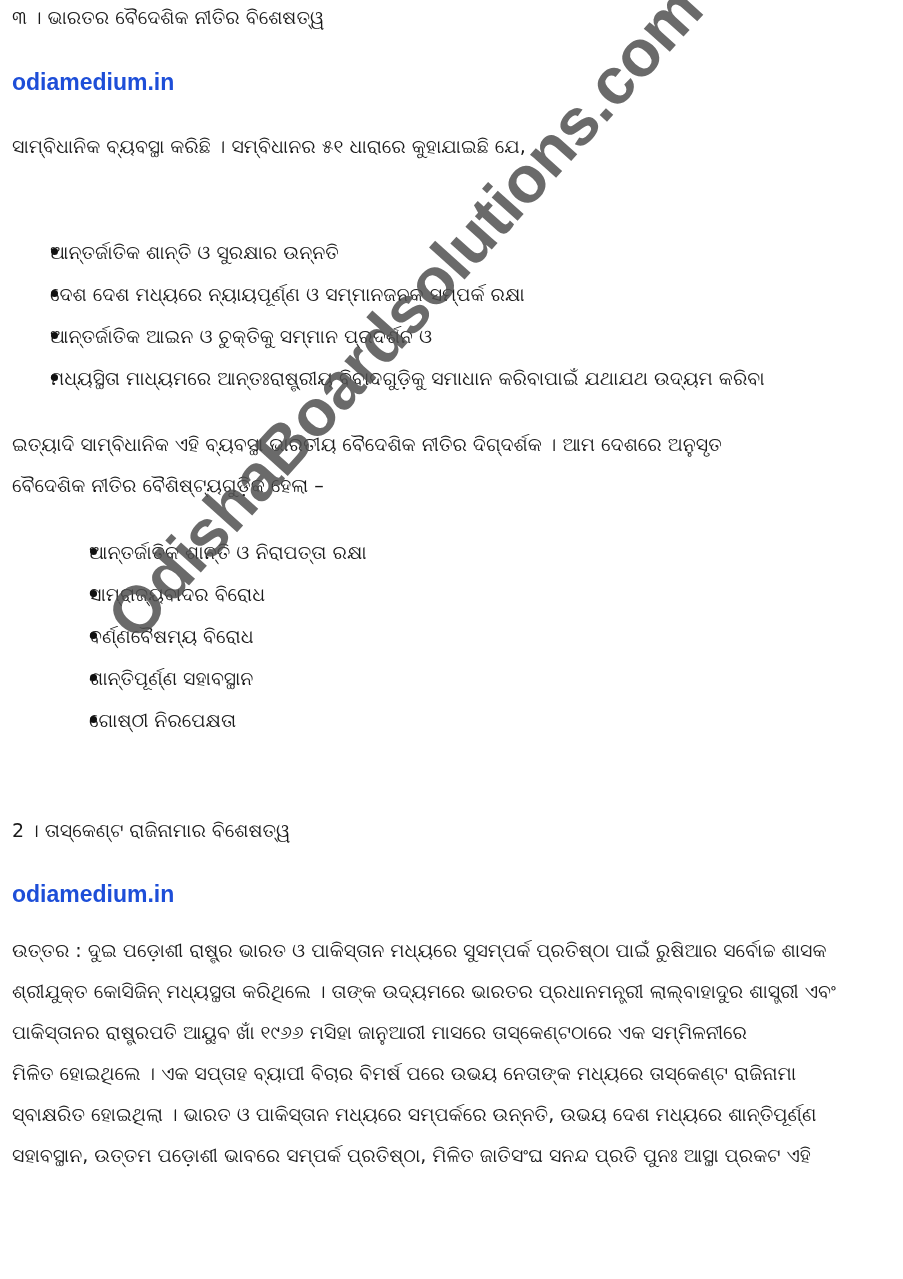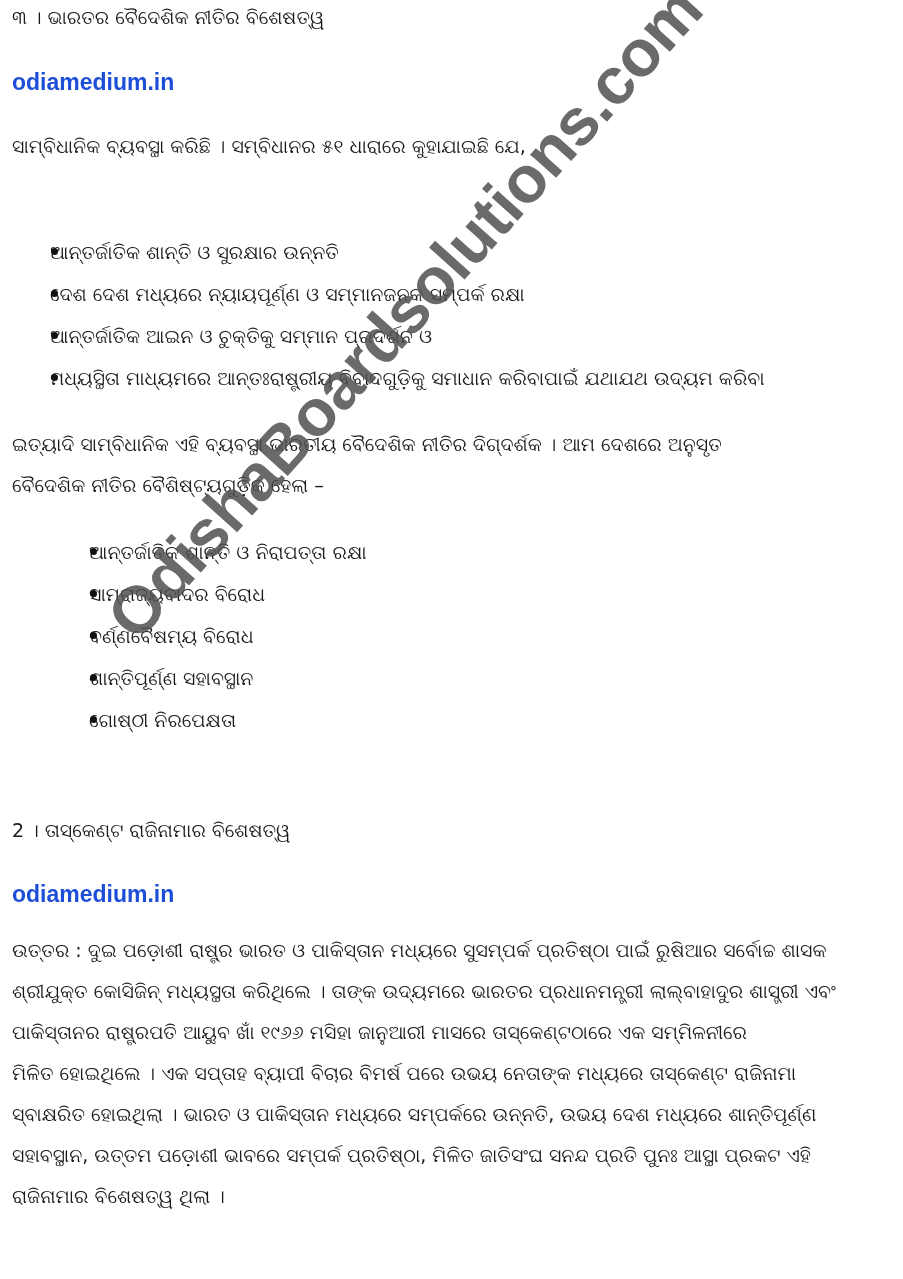--- a/index.html
+++ b/index.html
@@ -77,17 +77,16 @@
   <div class="heading" style="top:817px;">2 । ତାସ୍କେଣ୍ଟ ରାଜିନାମାର ବିଶେଷତ୍ୱ</div>
   <div class="brand" style="top:880px;">odiamedium.in</div>
 
   <div class="para" style="top:930px;">
     <span class="line">ଉତ୍ତର : ଦୁଇ ପଡ଼ୋଶୀ ରାଷ୍ଟ୍ର ଭାରତ ଓ ପାକିସ୍ତାନ ମଧ୍ୟରେ ସୁସମ୍ପର୍କ ପ୍ରତିଷ୍ଠା ପାଇଁ ରୁଷିଆର ସର୍ବୋଚ୍ଚ ଶାସକ</span>
     <span class="line">ଶ୍ରୀଯୁକ୍ତ କୋସିଜିନ୍ ମଧ୍ୟସ୍ଥତା କରିଥିଲେ । ତାଙ୍କ ଉଦ୍ୟମରେ ଭାରତର ପ୍ରଧାନମନ୍ତ୍ରୀ ଲାଲ୍‌ବାହାଦୁର ଶାସ୍ତ୍ରୀ ଏବଂ</span>
     <span class="line">ପାକିସ୍ତାନର ରାଷ୍ଟ୍ରପତି ଆୟୁବ ଖାଁ ୧୯୬୬ ମସିହା ଜାନୁଆରୀ ମାସରେ ତାସ୍କେଣ୍ଟଠାରେ ଏକ ସମ୍ମିଳନୀରେ</span>
     <span class="line">ମିଳିତ ହୋଇଥିଲେ । ଏକ ସପ୍ତାହ ବ୍ୟାପୀ ବିଚାର ବିମର୍ଷ ପରେ ଉଭୟ ନେତାଙ୍କ ମଧ୍ୟରେ ତାସ୍କେଣ୍ଟ ରାଜିନାମା</span>
     <span class="line">ସ୍ବାକ୍ଷରିତ ହୋଇଥିଲା । ଭାରତ ଓ ପାକିସ୍ତାନ ମଧ୍ୟରେ ସମ୍ପର୍କରେ ଉନ୍ନତି, ଉଭୟ ଦେଶ ମଧ୍ୟରେ ଶାନ୍ତିପୂର୍ଣ୍ଣ</span>
     <span class="line">ସହାବସ୍ଥାନ, ଉତ୍ତମ ପଡ଼ୋଶୀ ଭାବରେ ସମ୍ପର୍କ ପ୍ରତିଷ୍ଠା, ମିଳିତ ଜାତିସଂଘ ସନନ୍ଦ ପ୍ରତି ପୁନଃ ଆସ୍ଥା ପ୍ରକଟ ଏହି</span>
-    <span class="line">ରାଜିନାମାର ବିଶେଷତ୍ୱ ଥିଲା ।</span>
   </div>
 
   <div class="watermark">OdishaBoardsolutions.com</div>
 </div>
 
 </body></html>

